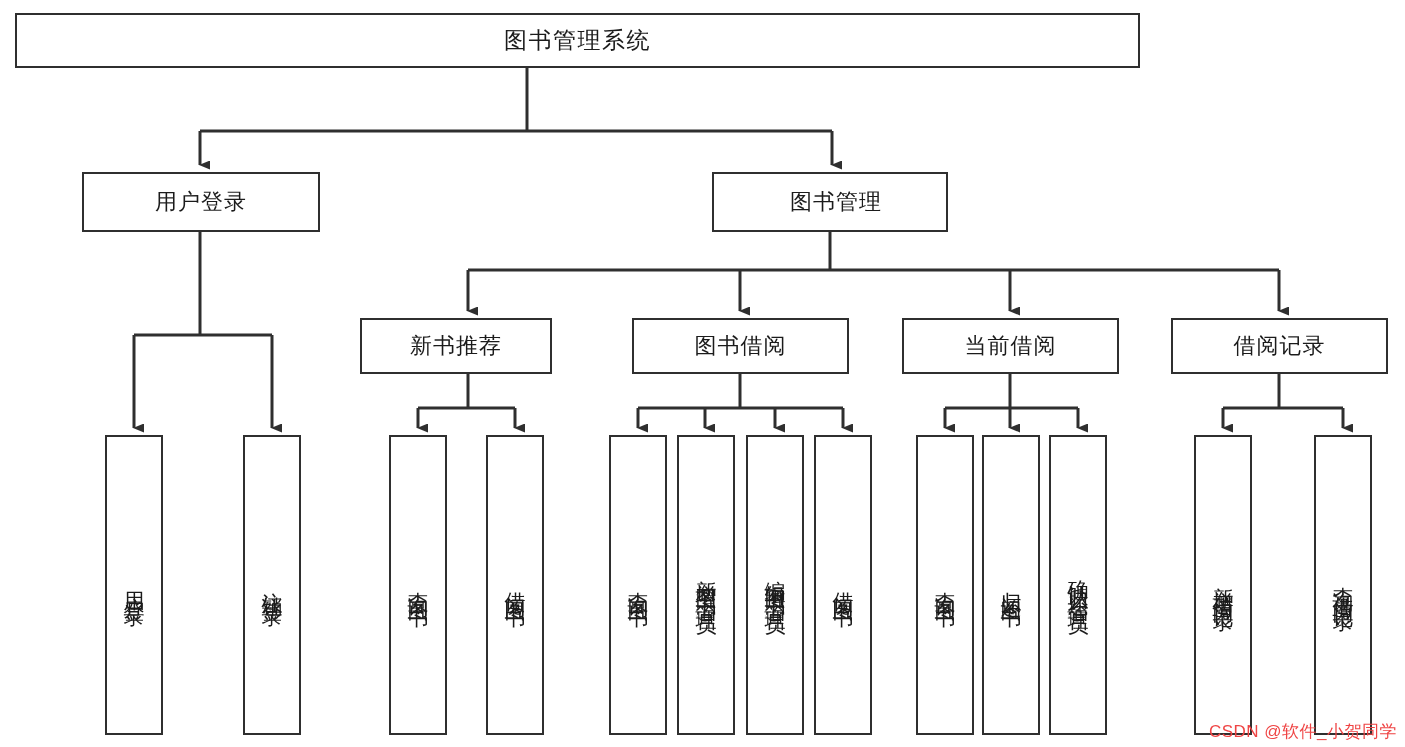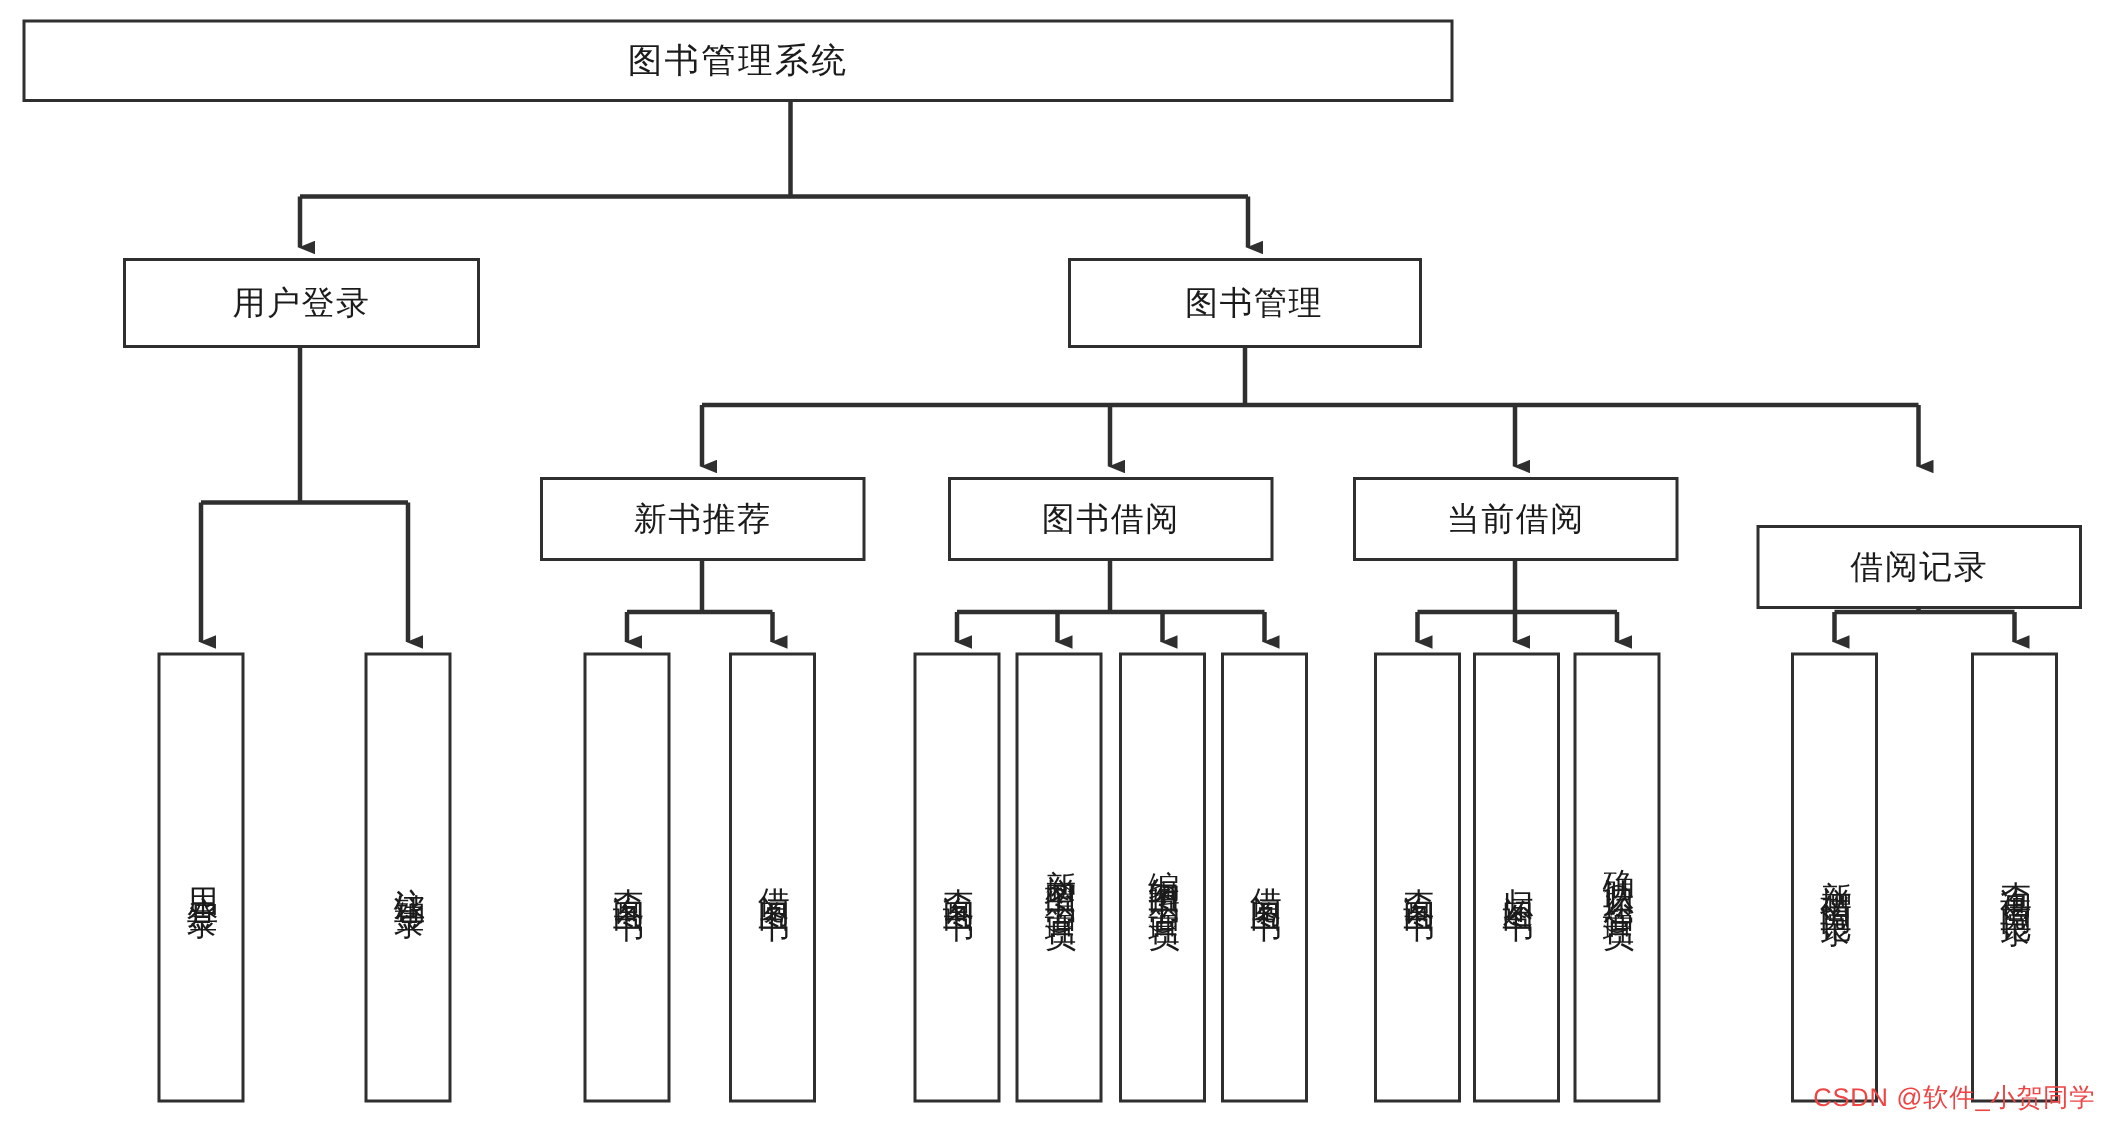--- a/index.html
+++ b/index.html
@@ -121,33 +121,33 @@
       <path d="M1010,408 L1010,428" marker-end="url(#arrowhead)"></path>
       <path d="M1078,408 L1078,428" marker-end="url(#arrowhead)"></path>
 
       <path d="M1279,374 L1279,408"></path>
       <path d="M1223,408 L1343,408"></path>
       <path d="M1223,408 L1223,428" marker-end="url(#arrowhead)"></path>
       <path d="M1343,408 L1343,428" marker-end="url(#arrowhead)"></path>
     </g>
   </svg>
 
-  <div class="node node-h node-root" style="left:15px; top:13px; width:954px; height:55px;">图书管理系统</div>
+  <div class="node node-h node-root" style="left:15px; top:13px; width:1125px; height:55px;">图书管理系统</div>
 
   <div class="node node-h" style="left:82px; top:172px; width:238px; height:60px;">用户登录</div>
 
   <div class="node node-h" style="left:712px; top:172px; width:236px; height:60px;padding-left:12px;">图书管理</div>
 
-  <div class="node node-h" style="left:360px; top:318px; width:217px; height:56px;">新书推荐</div>
+  <div class="node node-h" style="left:360px; top:318px; width:192px; height:56px;">新书推荐</div>
 
   <div class="node node-h" style="left:632px; top:318px; width:217px; height:56px;">图书借阅</div>
 
   <div class="node node-h" style="left:902px; top:318px; width:217px; height:56px;">当前借阅</div>
 
-  <div class="node node-h" style="left:1171px; top:318px; width:217px; height:56px;margin-top:32px;">借阅记录</div>
+  <div class="node node-h" style="left:1171px; top:318px; width:217px; height:56px;">借阅记录</div>
 
   <div class="node node-v" style="left:105px; top:435px; width:58px; height:300px;">
     <span class="vtext">用户登录</span>
   </div>
 
   <div class="node node-v" style="left:243px; top:435px; width:58px; height:300px;">
     <span class="vtext">注销登录</span>
   </div>
 
   <div class="node node-v" style="left:389px; top:435px; width:58px; height:300px;">

